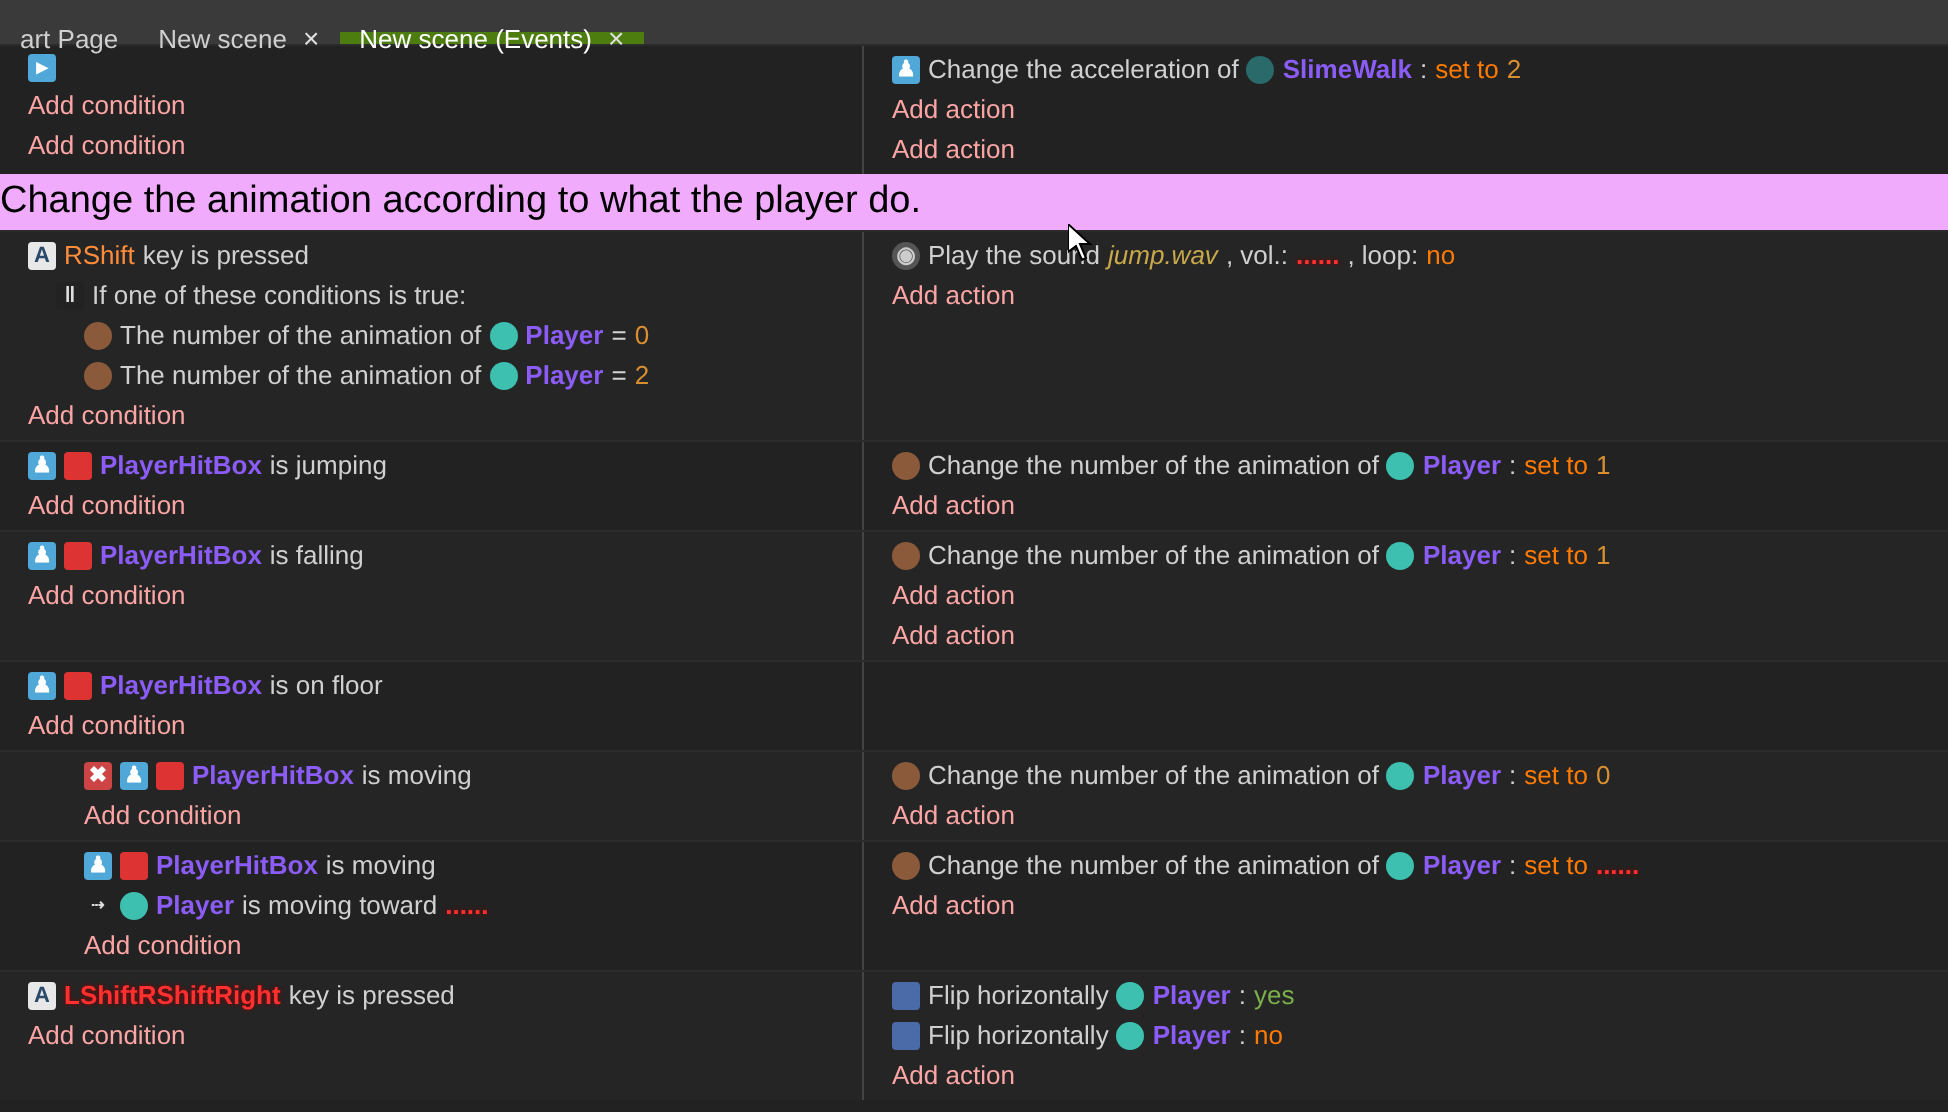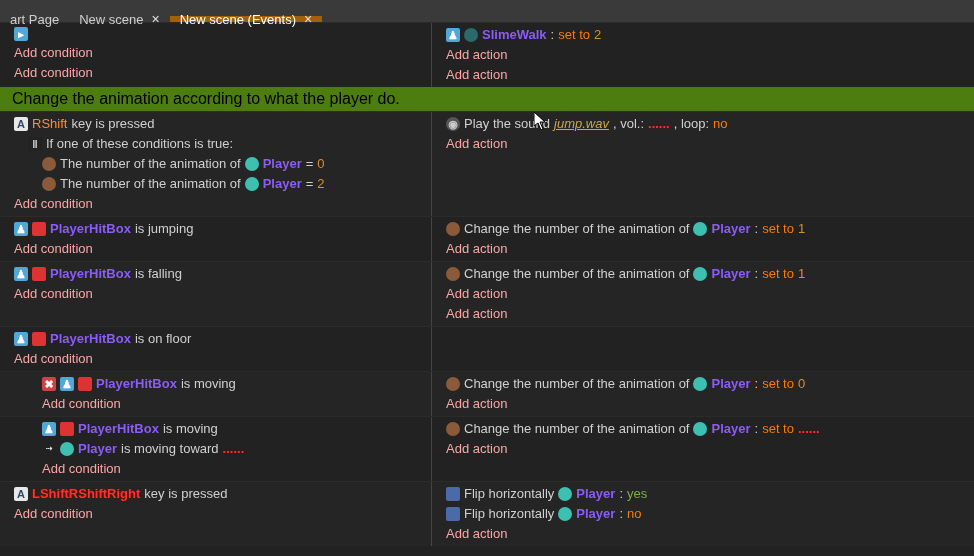--- a/index.html
+++ b/index.html
@@ -24,40 +24,40 @@
     align-items: center;
     padding: 0 10px;
     gap: 8px;
     color: #cfcfcf;
     background: #3a3a3a;
     cursor: pointer;
     white-space: nowrap;
     margin-top: 16px;
   }
   .tab.active {
-    background: #a16207;
+    background: #4d7c0f;
     color: #ffffff;
     justify-content: space-between;
   }
   .tab .close {
     font-size: 14px;
     line-height: 1;
     color: #e0e0e0;
   }
   
   .events {
     height: calc(556px - 22px);
     overflow: hidden;
     background: #222;
   }
   .evt-comment {
-    background: #4d7c0f;
+    background: #f0abfc;
     color: #000;
-    padding: 3px 12px;
-    font-size: 16px;
+    padding: 3px 0;
+    font-size: 19px;
   }
   .evt-row {
     display: flex;
     border-top: 1px solid #2b2b2b;
   }
   .evt-row.alt { background: #252525; }
   .conds {
     width: 432px;
     border-right: 1px solid #444;
     padding: 2px 0 2px 0;
@@ -97,21 +97,21 @@
   .ico.brown  { background: #8a5a3a; border-radius: 50%; }
   .ico.darkcyan { background: #2a6a6a; border-radius: 50%; }
   .ico.kbd    { background: #e8e8e8; color: #2a4a6a; }
   .ico.bflip  { background: #4a6aa8; }
   .ico.pink   { background: #c44; color:#fff; }
   .ico.pause  { background: #222; color: #ddd; }
   .ico.bars   { background:#222; color:#ddd; font-size:8px; }
   .tok-obj   { color: #8b5cf6; font-weight: bold; }
   .tok-key   { color: #ff8c3a; }
   .tok-exp   { color: #ff7a00; }
-  .tok-str   { color: #c8a84a; font-style: italic; text-decoration: underline; }
+  .tok-str   { color: #c8a84a; font-style: italic; }
   .tok-op    { color: #d0d0d0; }
   .tok-num   { color: #d88f30; }
   .tok-err   { color: #ff3030; font-weight: bold; text-shadow: 0 0 2px #800; }
   .tok-yes   { color: #7aaf4a; }
   .cursor {
     position: absolute;
     width: 14px; height: 20px;
     pointer-events: none;
     z-index: 100;
   }
@@ -144,20 +144,21 @@
       <div class="line add">
           <span>Add condition</span>
         </div>
       <div class="line add">
           <span>Add condition</span>
         </div>
     </div>
     <div class="acts">
       <div class="line">
         <span class="ico blue">♟</span>
+        <span>Change the acceleration of</span>
         <span class="ico darkcyan"></span>
         <span class="tok-obj">SlimeWalk</span>
           <span class="tok-op">:</span>
         <span class="tok-exp">set to</span>
         <span class="tok-num">2</span>
       </div>
       <div class="line add">
           <span>Add action</span>
         </div>
       <div class="line add">

